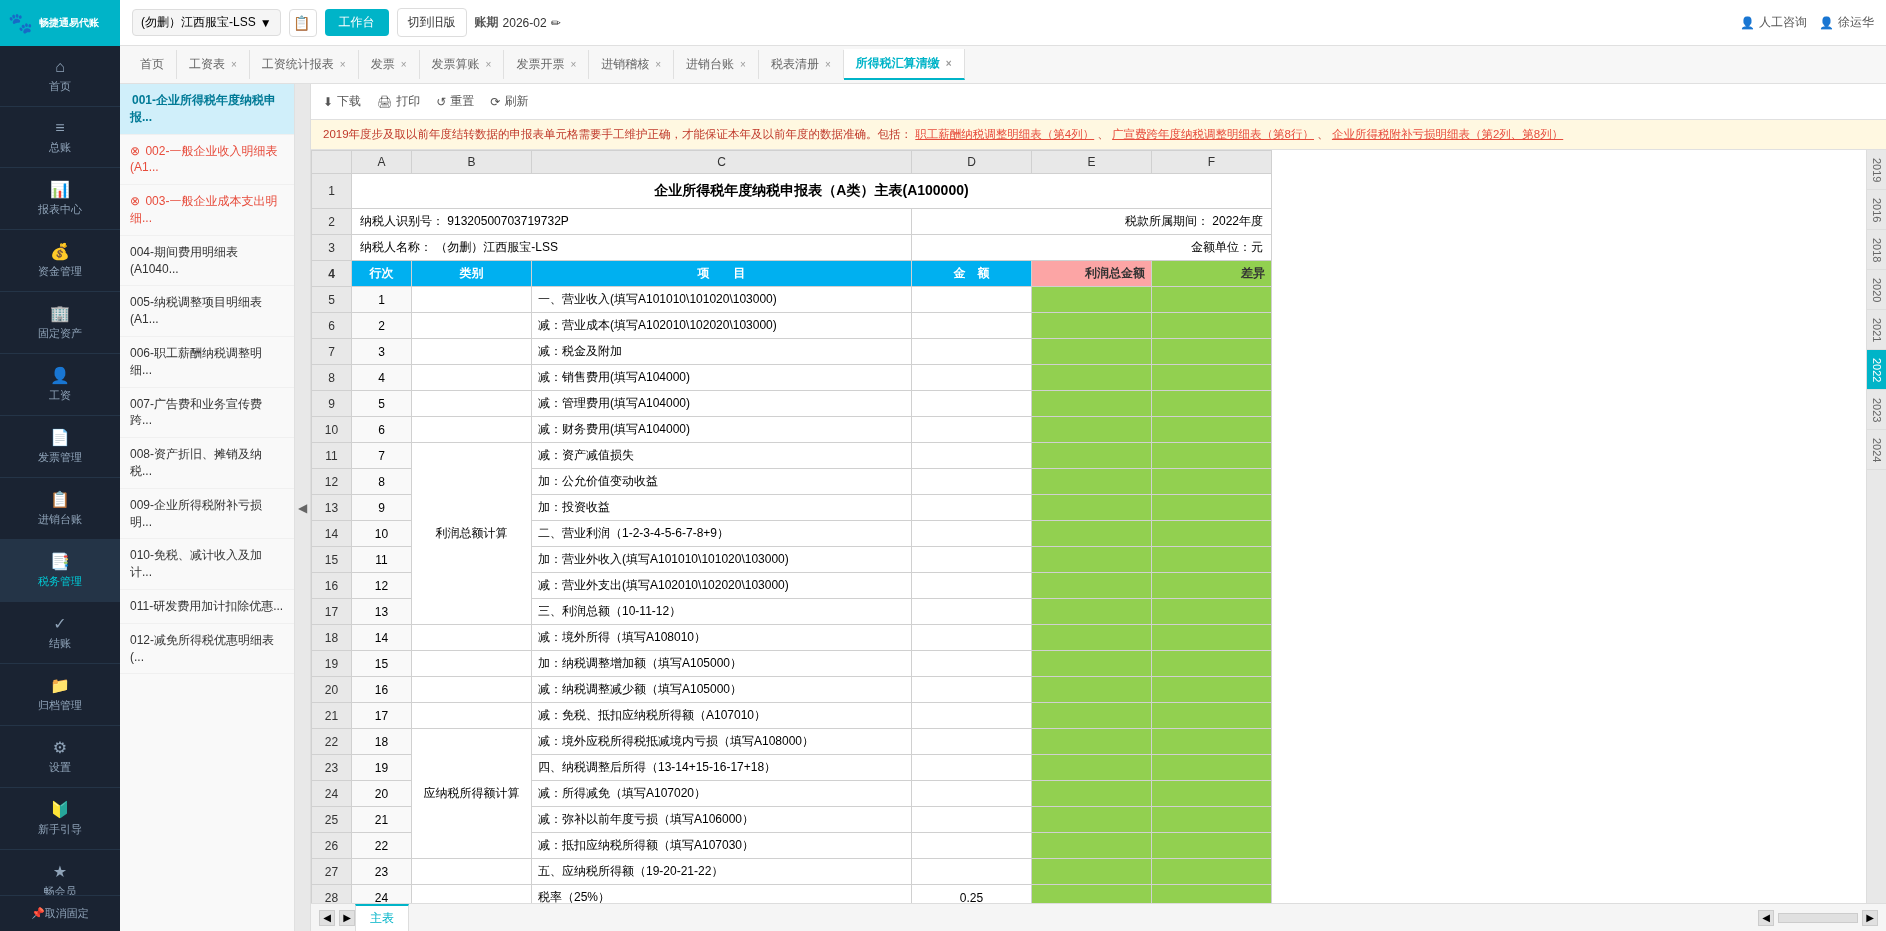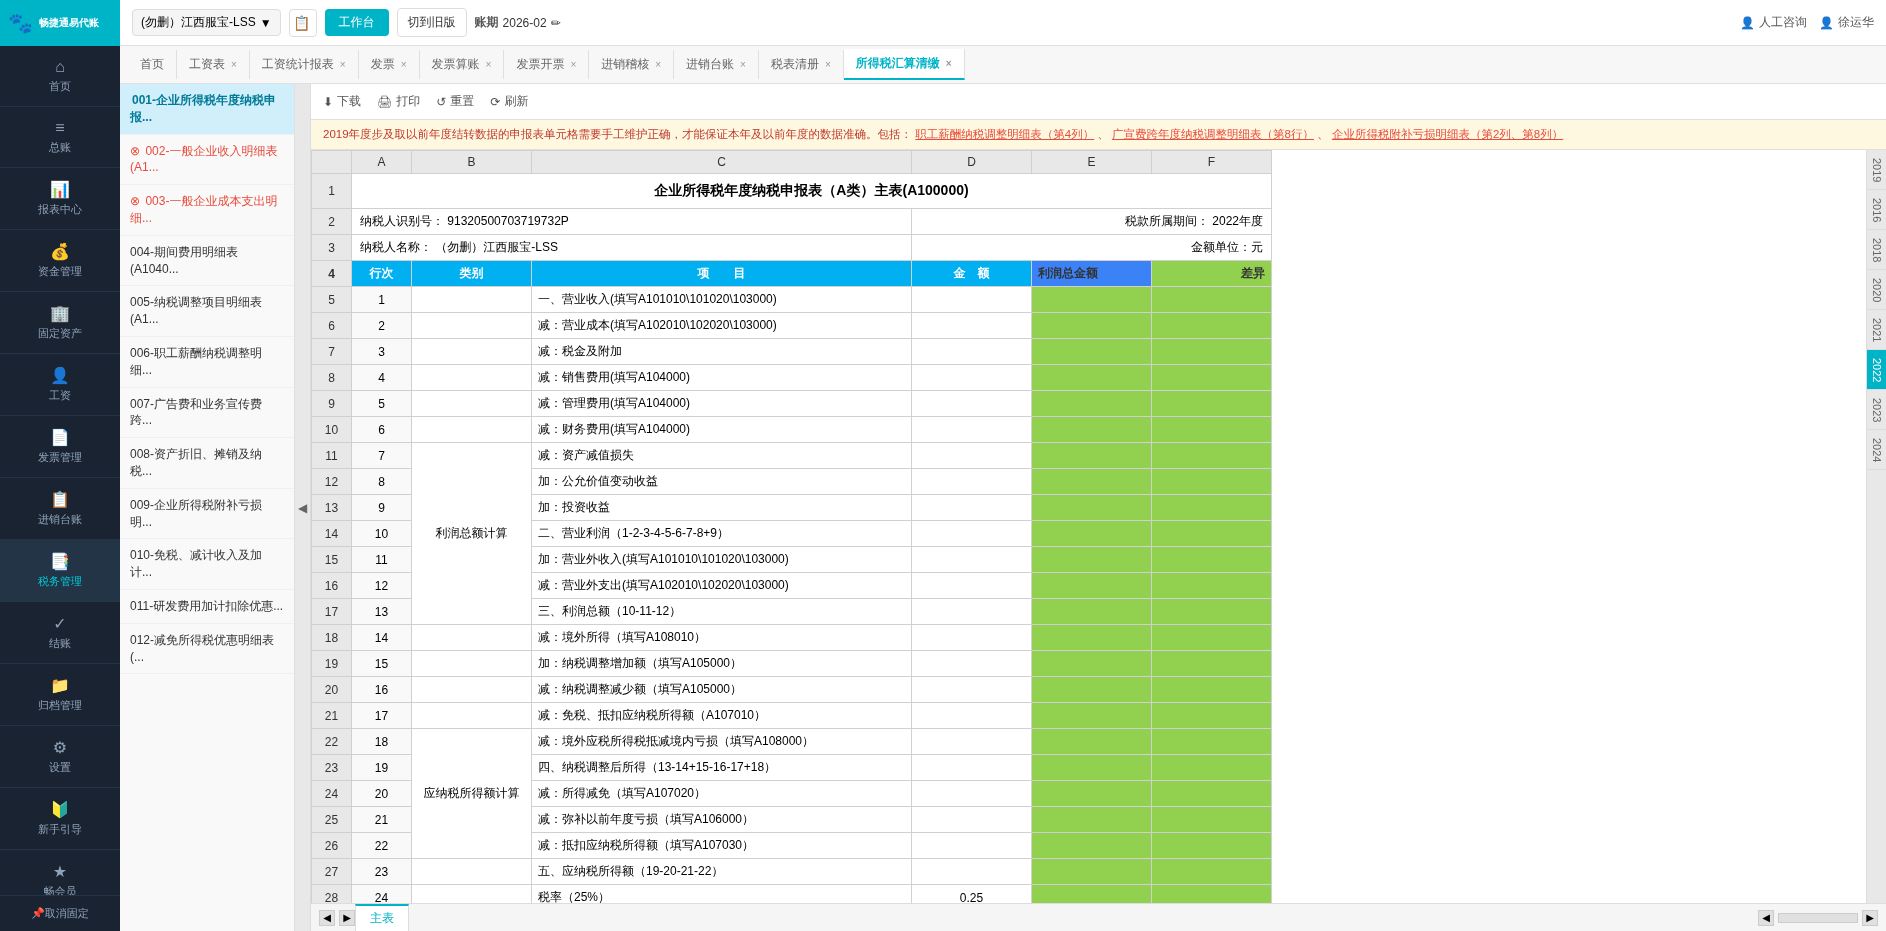--- a/index.html
+++ b/index.html
@@ -356,21 +356,21 @@
                     <span>金额单位：元</span>
                   </td>
                 </tr>
 
                 <tr class="header-row">
                   <td class="row-header" style="background:#e8e8e8; color:#333;">4</td>
                   <td style="background:#00b0f0; color:white; text-align:center;">行次</td>
                   <td style="background:#00b0f0; color:white; text-align:center;">类别</td>
                   <td style="background:#00b0f0; color:white; text-align:center;">项　　目</td>
                   <td style="background:#00b0f0; color:white; text-align:center;">金　额</td>
-                  <td class="green-col" style="background:#3b82f6; color:#333; text-align:left;margin-left:28px;">利润总金额</td>
+                  <td class="green-col" style="background:#fca5a5; color:#333; text-align:right;margin-left:28px;">利润总金额</td>
                   <td class="green-col" style="background:#92d050; color:#333; text-align:right;">差异</td>
                 </tr>
 
                 <tr>
                   <td class="row-header">5</td>
                   <td class="cell-colA">1</td>
                   <td class="cell-colB"></td>
                   <td class="cell-colC">一、营业收入(填写A101010\101020\103000)</td>
                   <td class="cell-colD"></td>
                   <td class="cell-colE"></td>

